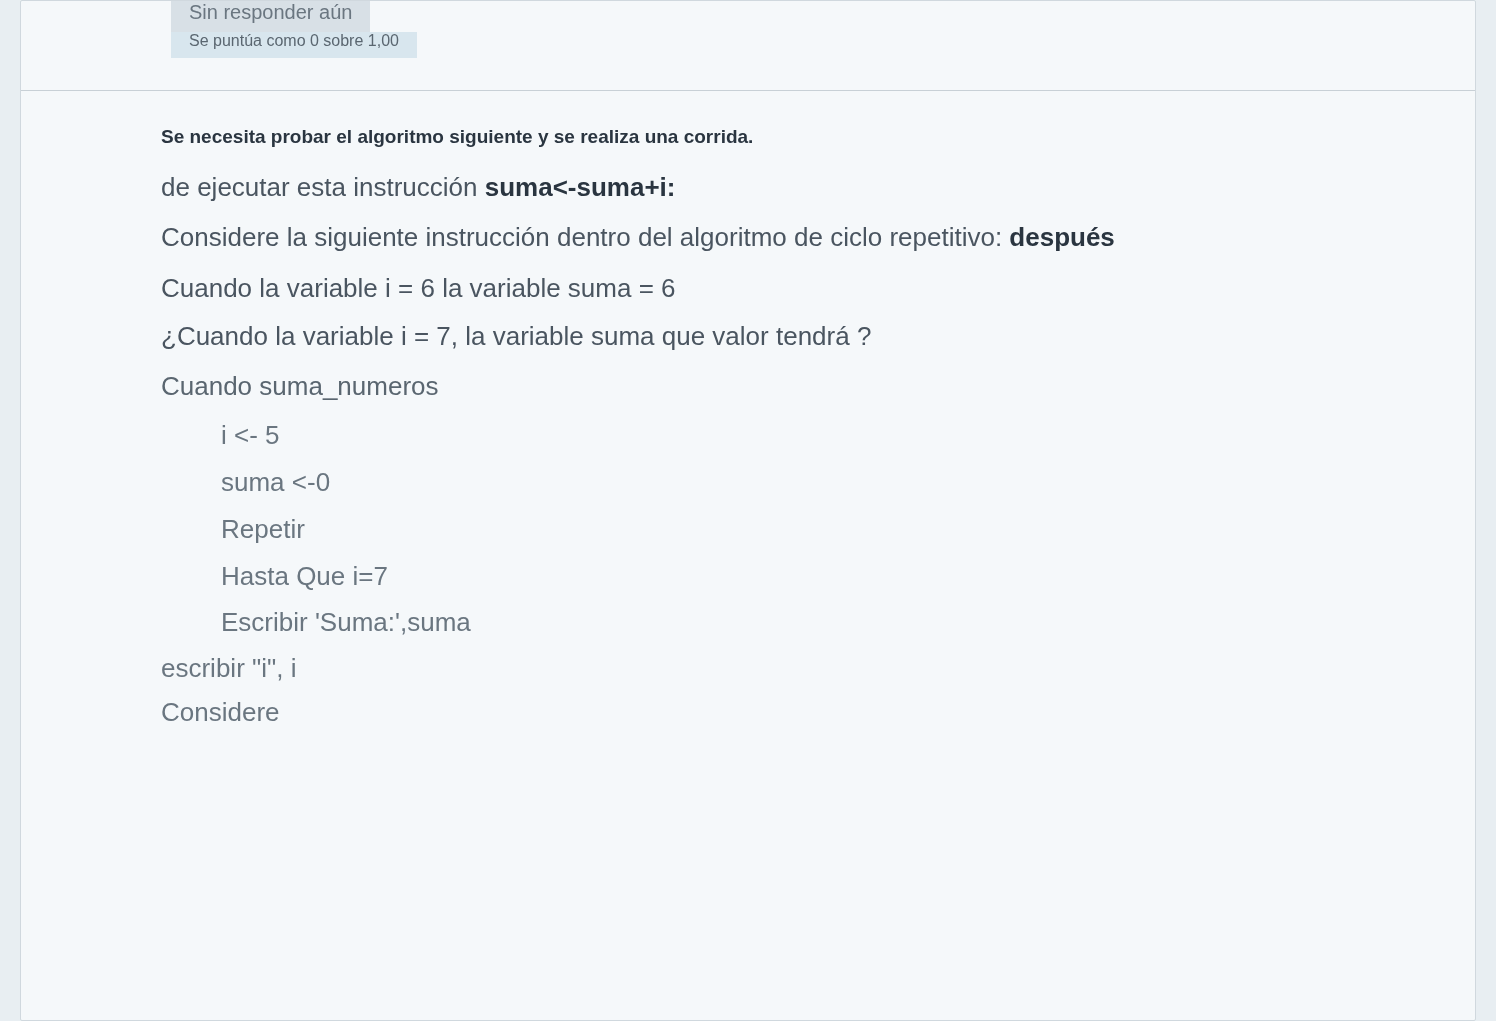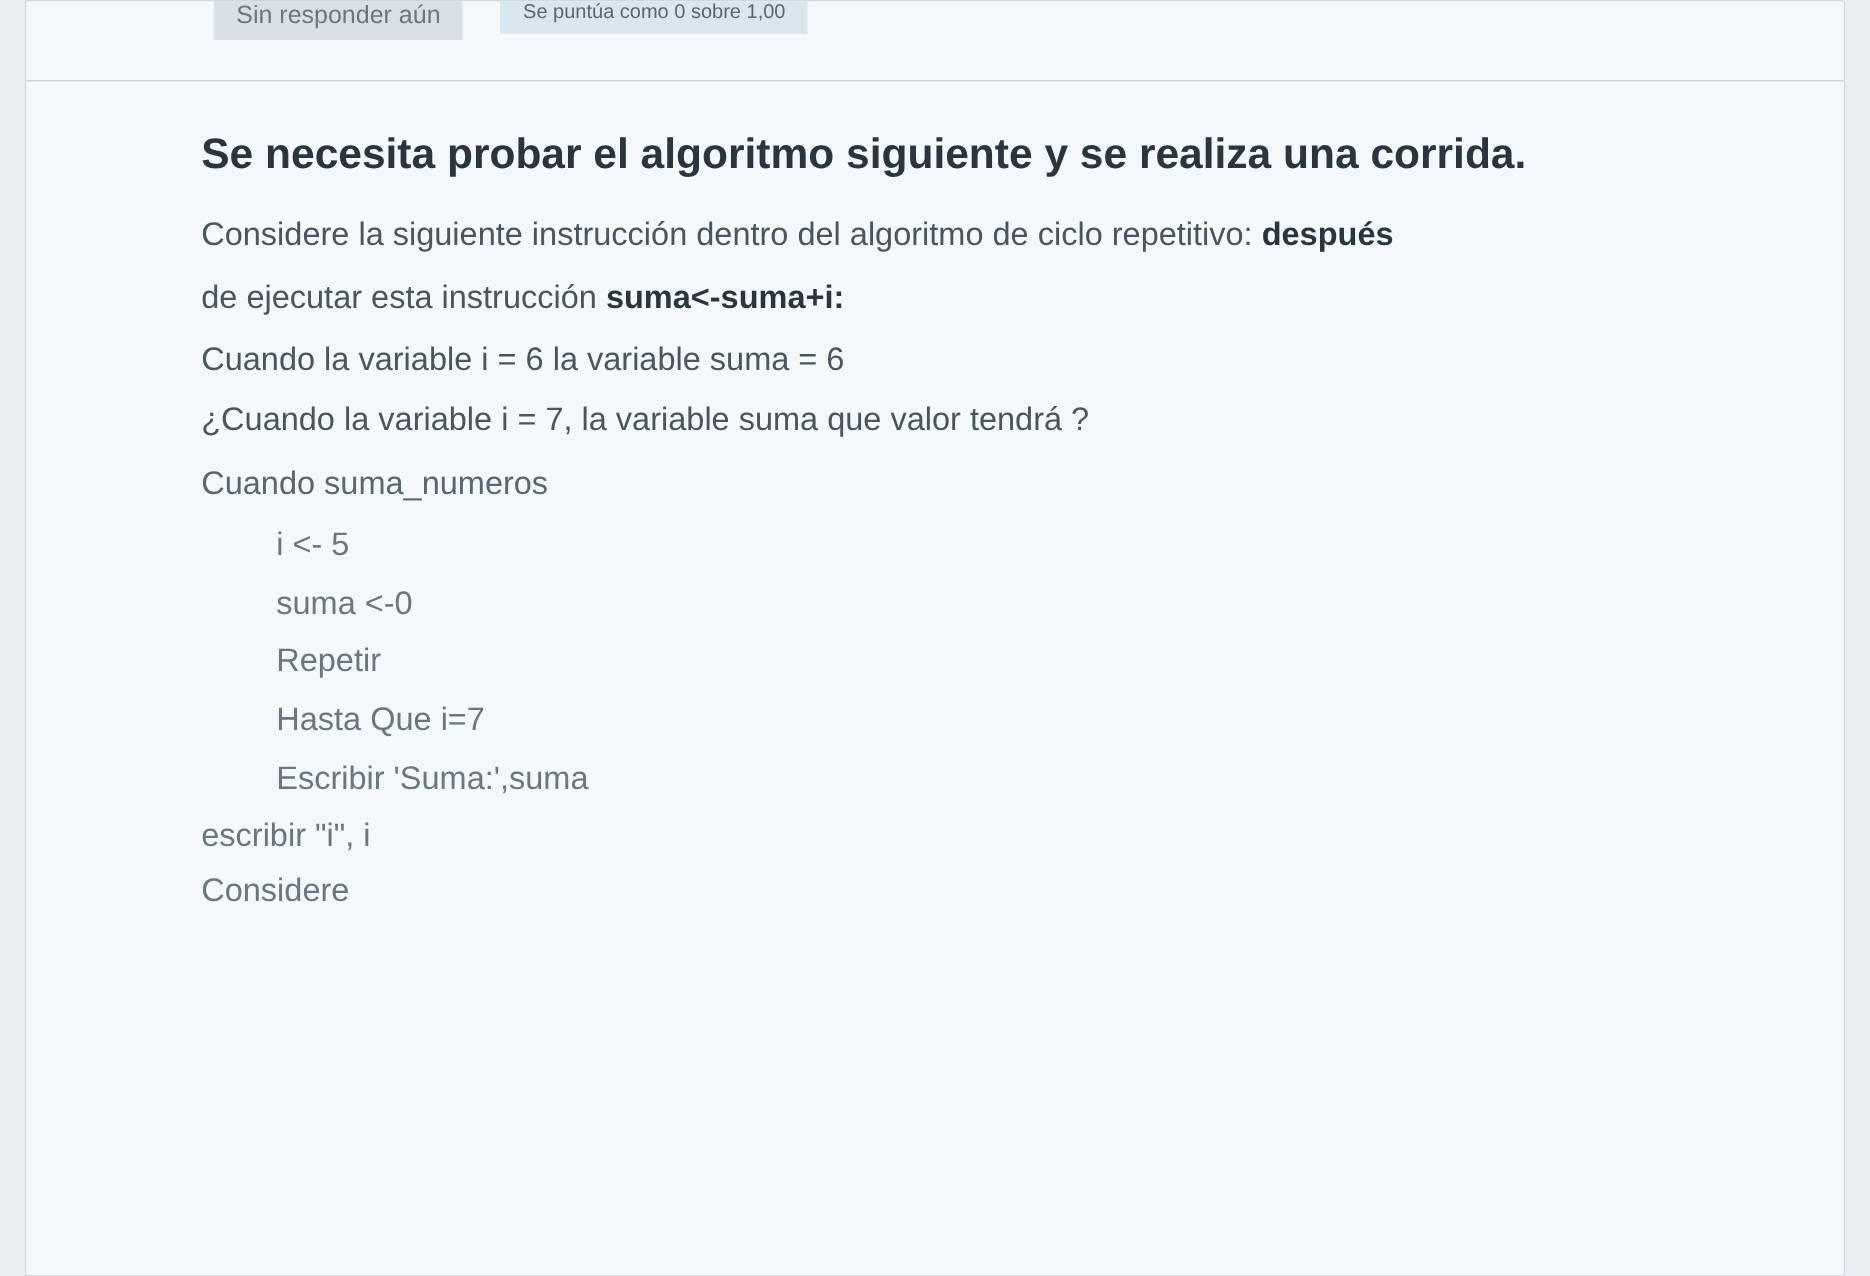--- a/index.html
+++ b/index.html
@@ -13,23 +13,23 @@
   }
   .quiz-container {
     background: #f5f8fa;
     margin: 0 20px;
     border: 1px solid #d0d8de;
     border-radius: 2px;
     min-height: 1021px;
   }
   .status-bar {
     display: flex;
-    gap: 30px;
     padding: 0 0 12px 150px;
     align-items: flex-start;
+    flex-direction: column;
   }
   .status-badge {
     background: #d8e0e6;
     padding: 0 18px 8px 18px;
     font-size: 20px;
     color: #6a7680;
     font-weight: 500;
   }
   .score-badge {
     background: #d8e6ee;
@@ -44,21 +44,21 @@
   .question-content {
     padding: 0 140px 30px 140px;
     font-size: 26px;
     line-height: 1.7;
     color: #4a5560;
   }
   .q-title {
     font-weight: 700;
     color: #2a3540;
     margin-bottom: 12px;
-    font-size: 34px;
+    font-size: 19px;
   }
   .q-intro { margin-bottom: 6px; }
   .q-intro .kw { font-weight: 700; color: #2a3540; }
   .q-line { margin-bottom: 4px; }
   .process-header { color: #5a6670; margin-top: 6px; }
   .code-block {
     padding-left: 60px;
     color: #6a7680;
     font-size: 26px;
     line-height: 1.8;
@@ -86,24 +86,24 @@
     </div>
   </div>
 
   <div class="divider"></div>
 
   <div class="question-content">
 
     <div class="q-title">Se necesita probar el algoritmo siguiente y se realiza una corrida.</div>
 
     <div class="q-intro">
-      <span>Considere la siguiente instrucción dentro del  algoritmo de ciclo repetitivo: </span><span class="kw">después</span>
+      <span>de ejecutar esta instrucción </span><span class="kw">suma&lt;-suma+i:</span>
     </div>
     <div class="q-intro">
-      <span>de ejecutar esta instrucción </span><span class="kw">suma&lt;-suma+i:</span>
+      <span>Considere la siguiente instrucción dentro del  algoritmo de ciclo repetitivo: </span><span class="kw">después</span>
     </div>
 
     <div class="q-line">Cuando la variable i  = 6  la variable suma = 6</div>
 
     <div class="q-line">¿Cuando la variable i = 7, la variable suma que valor tendrá ?</div>
 
     <div class="q-line process-header">Cuando suma_numeros</div>
 
     <div class="code-block">
       <div>i &lt;- 5</div>

